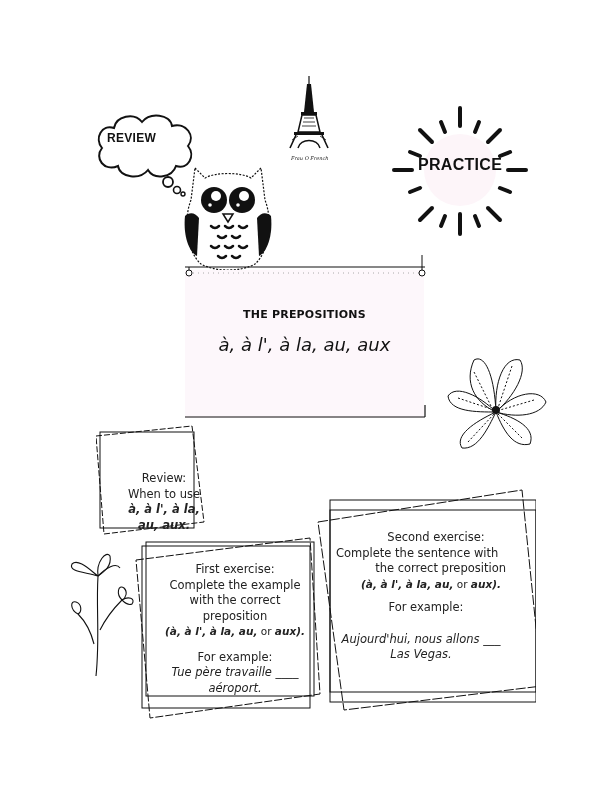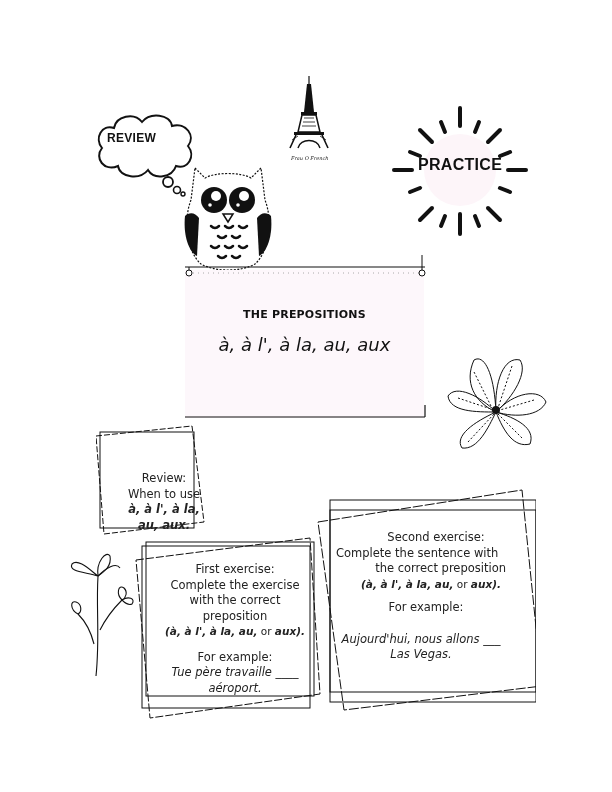--- a/index.html
+++ b/index.html
@@ -158,21 +158,21 @@
 
 <div class="abs" style="left:134px;top:536px;">
   <svg width="190" height="190" viewBox="0 0 190 190">
     <rect x="8" y="10" width="168" height="162" fill="none" stroke="#111" stroke-width="1"></rect>
     <rect x="12" y="6" width="168" height="154" fill="none" stroke="#111" stroke-width="1"></rect>
     <path d="M2 24 L176 2 L186 158 L16 182 Z" fill="none" stroke="#111" stroke-width="1" stroke-dasharray="8 2"></path>
   </svg>
 </div>
 <div class="card-text" style="left:160px;top:562px;width:150px;">
   <div>First exercise:</div>
-  <div>Complete the exercise</div>
+  <div>Complete the example</div>
   <div>with the correct</div>
   <div>preposition</div>
   <div style="font-size:10.5px;"><span class="bi">(à, à l', à la, au,</span><span> or </span><span class="bi">aux).</span></div>
   <div style="height:10px;"></div>
   <div>For example:</div>
   <div class="it">Tue père travaille ____</div>
   <div class="it">aéroport.</div>
 </div>
 
 <div class="abs" style="left:316px;top:486px;">

